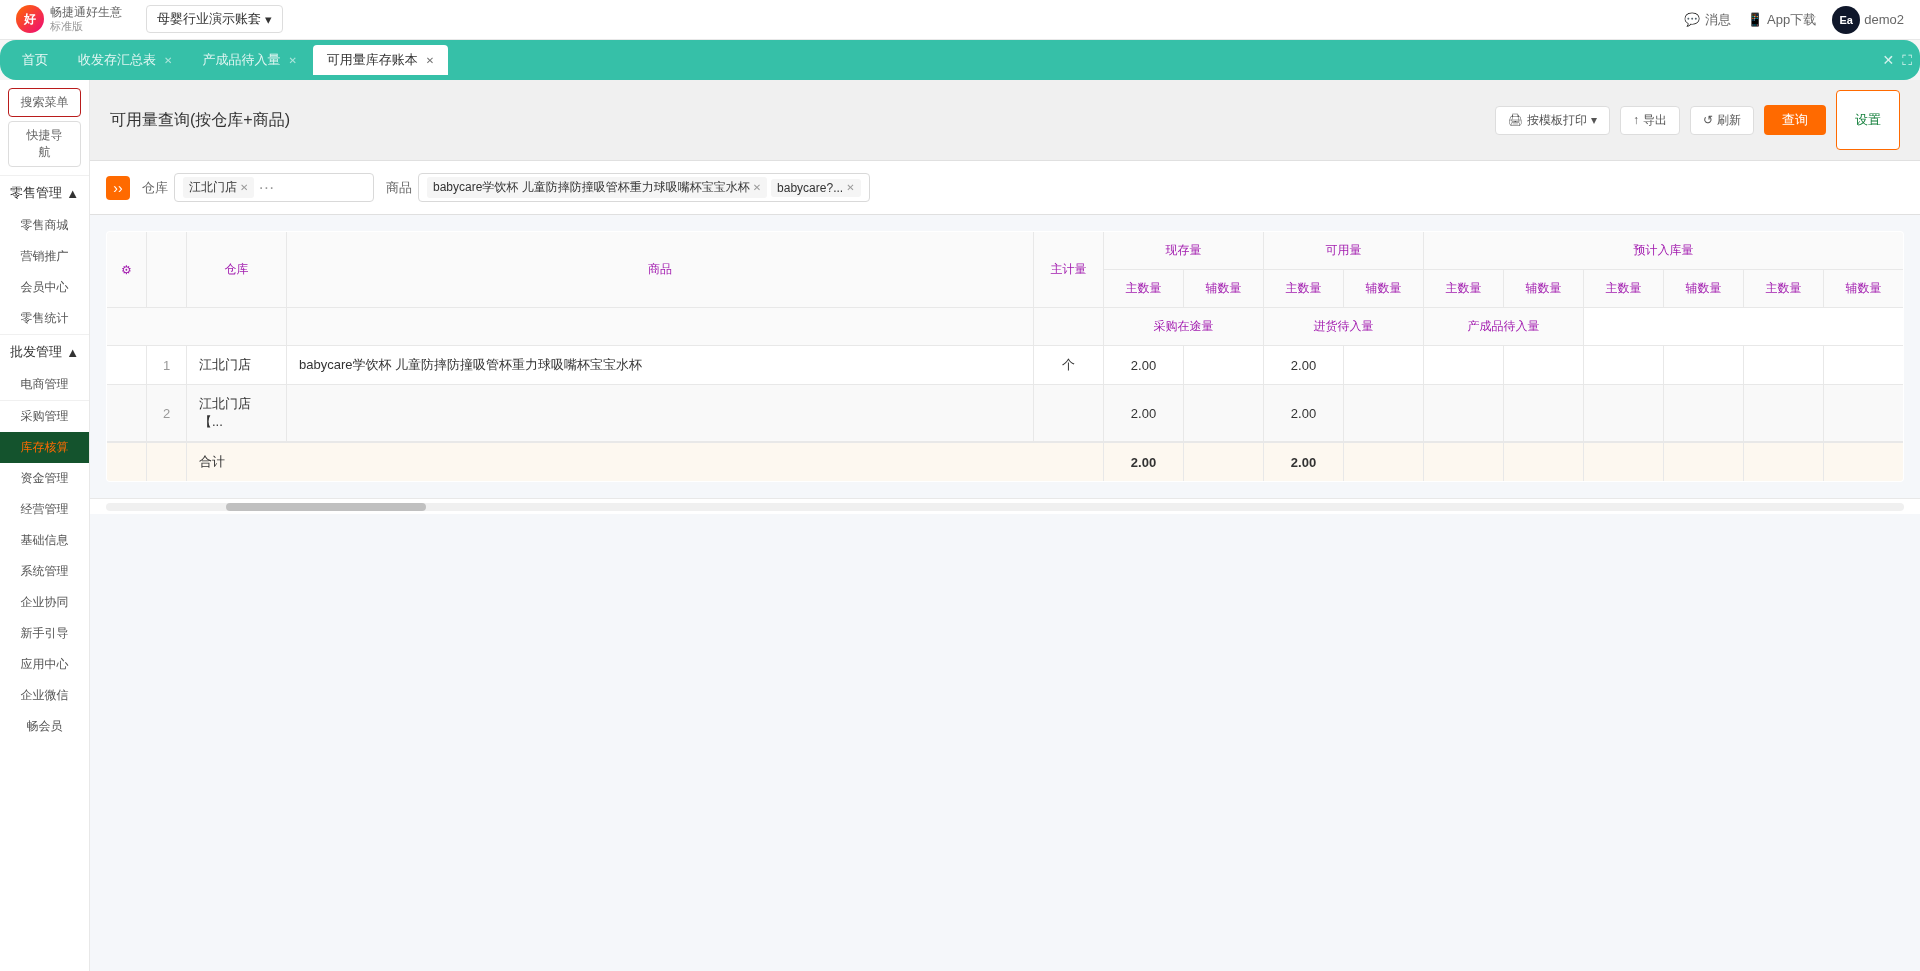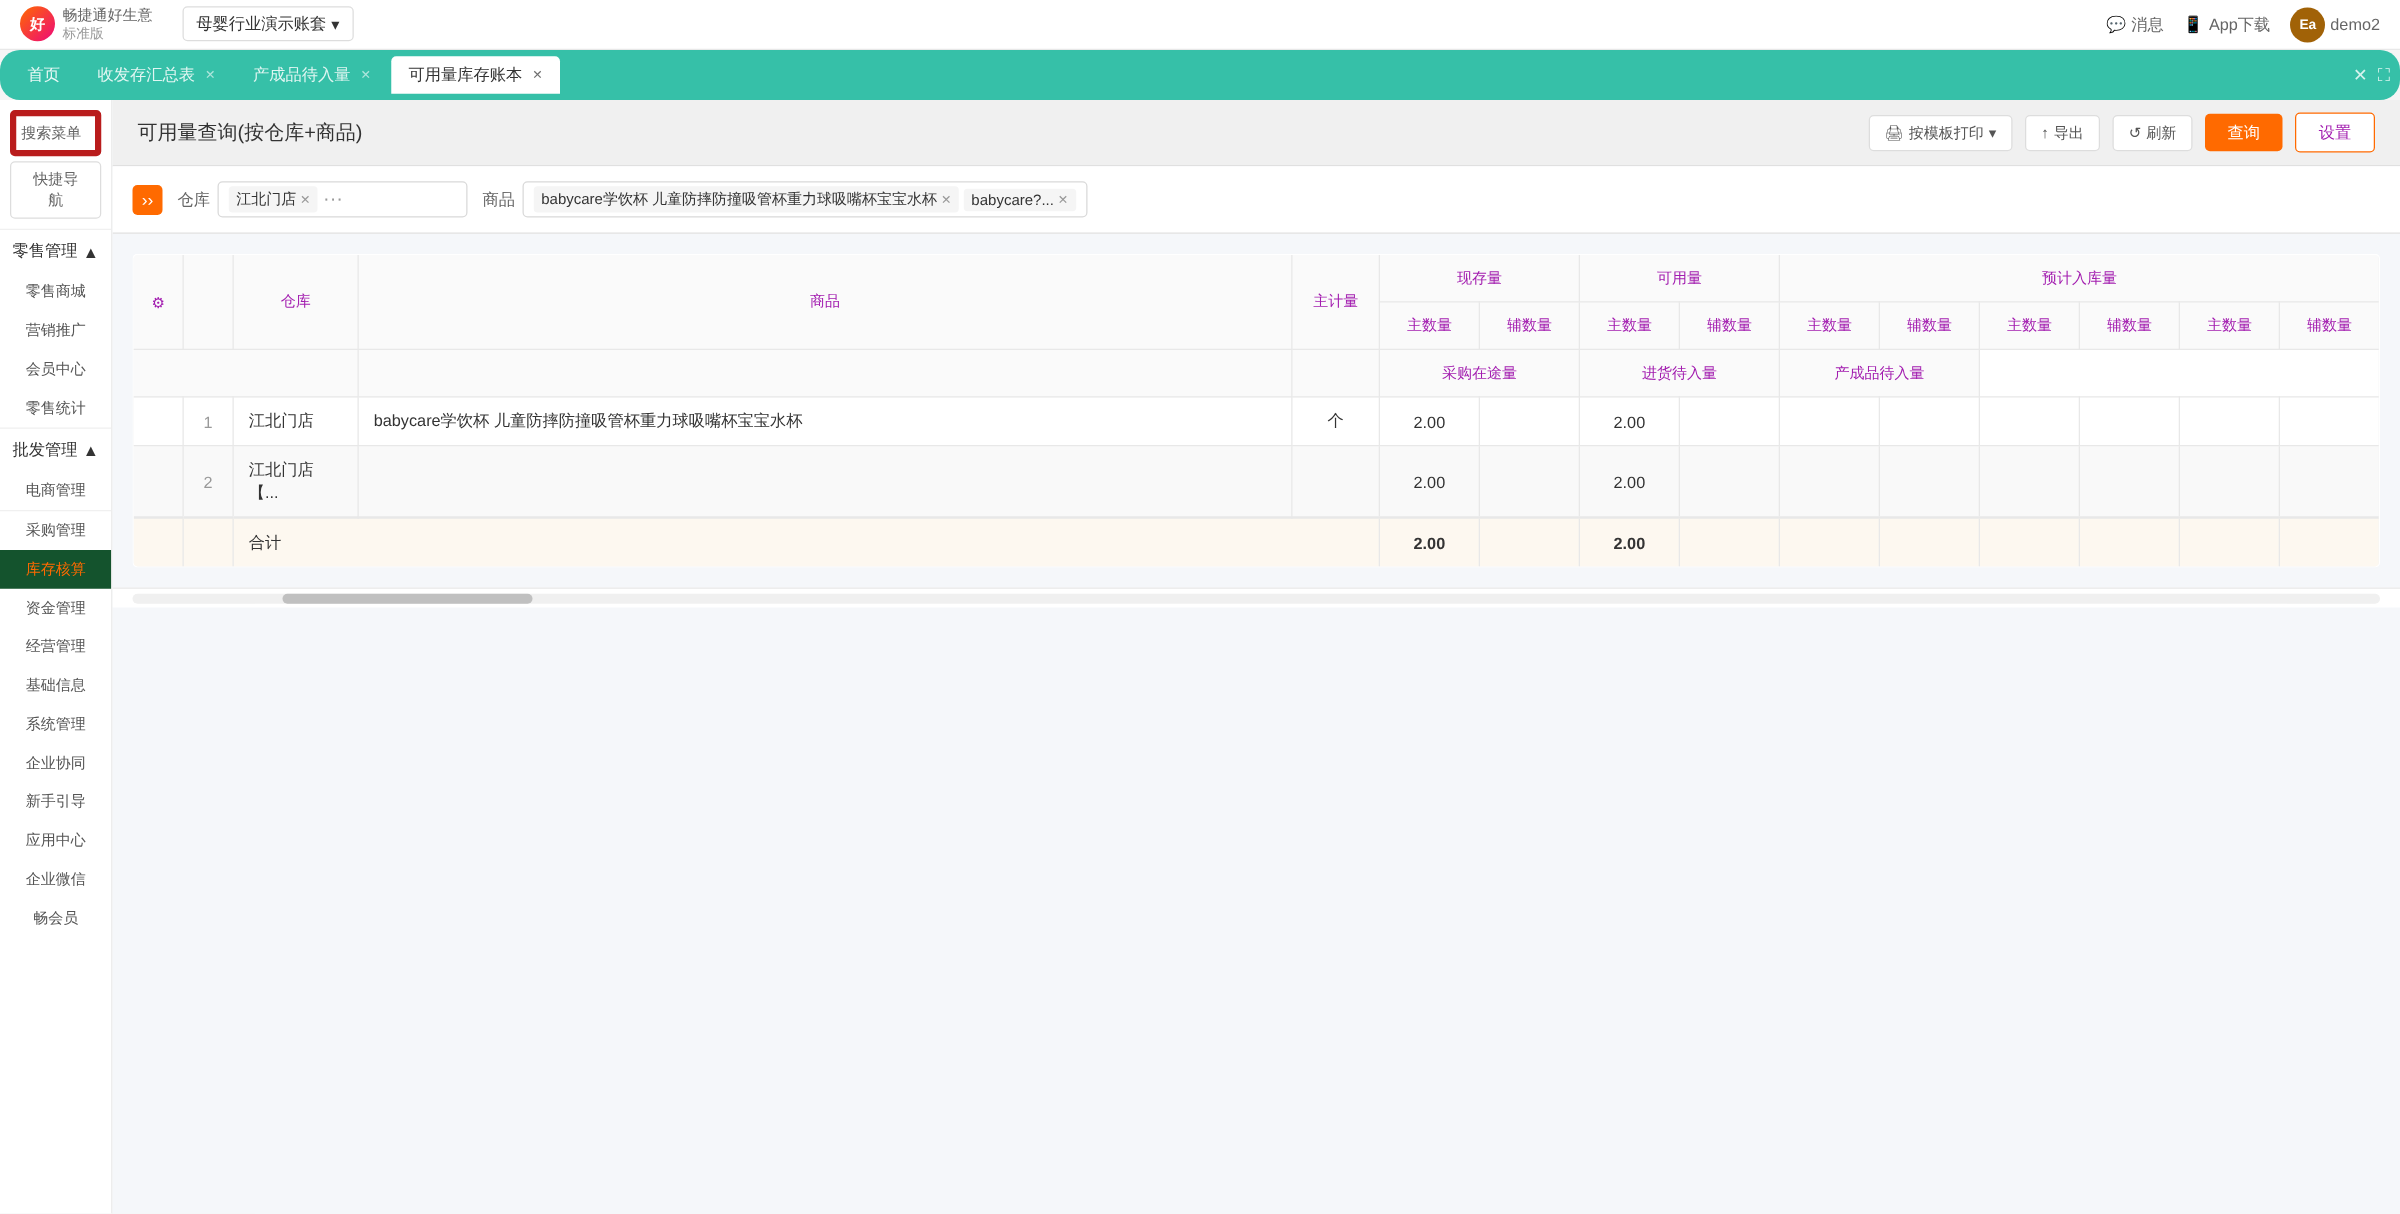--- a/index.html
+++ b/index.html
@@ -8,53 +8,53 @@
     
     .top-bar { background: #fff; height: 40px; display: flex; align-items: center; justify-content: space-between; padding: 0 16px; border-bottom: 1px solid #e8e8e8; flex-shrink: 0; }
     .top-bar-left { display: flex; align-items: center; gap: 8px; }
     .logo { display: flex; align-items: center; gap: 6px; }
     .logo-icon { width: 28px; height: 28px; background: linear-gradient(135deg, #ff6a00, #ee0979); border-radius: 50%; display: flex; align-items: center; justify-content: center; color: #fff; font-size: 12px; font-weight: bold; }
     .logo-text { font-size: 12px; color: #666; line-height: 1.2; }
     .logo-subtitle { font-size: 11px; color: #999; }
     .tenant-selector { display: flex; align-items: center; gap: 4px; padding: 4px 10px; border: 1px solid #ddd; border-radius: 4px; cursor: pointer; font-size: 13px; color: #333; margin-left: 16px; }
     .top-bar-right { display: flex; align-items: center; gap: 16px; }
     .top-right-item { display: flex; align-items: center; gap: 4px; font-size: 13px; color: #666; cursor: pointer; }
-    .avatar { width: 28px; height: 28px; border-radius: 50%; background: #a16207; display: flex; align-items: center; justify-content: center; font-size: 11px; color: #fff; font-weight: bold; }
+    .avatar { width: 28px; height: 28px; border-radius: 50%; background: #0f172a; display: flex; align-items: center; justify-content: center; font-size: 11px; color: #fff; font-weight: bold; }
 
     
     .nav-tabs { background: #36c0a8; height: 40px; display: flex; align-items: center; padding: 0 8px; gap: 2px; flex-shrink: 0; border-radius: 16px; }
     .nav-tab { display: flex; align-items: center; gap: 4px; padding: 6px 14px; border-radius: 4px 4px 0 0; font-size: 13px; cursor: pointer; color: rgba(255,255,255,0.85); }
     .nav-tab.active { background: #fff; color: #333; border-radius: 4px 4px 0 0; }
     .nav-tab .close-btn { font-size: 10px; color: inherit; margin-left: 4px; opacity: 0.7; }
     .nav-tab-home { padding: 6px 14px; color: rgba(255,255,255,0.9); font-size: 13px; cursor: pointer; }
     .nav-right { margin-left: auto; display: flex; align-items: center; gap: 8px; color: rgba(255,255,255,0.8); font-size: 16px; cursor: pointer; }
 
     
     .main-layout { display: flex; flex: 1; overflow: hidden; }
 
     
     .sidebar { width: 90px; background: #fff; border-right: 1px solid #e8e8e8; overflow-y: auto; flex-shrink: 0; }
     .sidebar-search { padding: 8px; border-bottom: 1px solid #f0f0f0; }
-    .sidebar-search-btn { width: 100%; padding: 5px 4px; background: #fff; border: 5px solid #b91c1c; border-radius: 4px; font-size: 12px; color: #666; cursor: pointer; text-align: left; }
+    .sidebar-search-btn { width: 100%; padding: 5px 4px; background: #fff; border: 1px solid #b91c1c; border-radius: 4px; font-size: 12px; color: #666; cursor: pointer; text-align: center; }
     .sidebar-nav-btn { width: 100%; padding: 5px 17px; background: #fff; border: 1px solid #ddd; border-radius: 4px; font-size: 12px; color: #666; cursor: pointer; text-align: center; margin-top: 4px; }
     .sidebar-group { border-bottom: 1px solid #f0f0f0; }
     .sidebar-group-header { display: flex; align-items: center; justify-content: space-between; padding: 8px 10px; font-size: 13px; color: #333; font-weight: 500; cursor: pointer; }
     .sidebar-item { padding: 7px 10px; font-size: 12px; color: #555; cursor: pointer; text-align: center; }
     .sidebar-item.active { background: #14532d; color: #ff6a00; font-weight: 500; }
 
     
     .content-area { flex: 1; overflow: auto; background: #f5f7fa; }
 
     
     .page-header { background: #f0f0f0; padding: 10px 20px; display: flex; align-items: center; justify-content: space-between; border-bottom: 1px solid #e0e0e0; }
     .page-title { font-size: 16px; font-weight: 500; color: #333; }
     .page-actions { display: flex; align-items: center; gap: 10px; }
     .btn-action { display: flex; align-items: center; gap: 4px; padding: 5px 12px; border: 1px solid #ddd; border-radius: 4px; background: #fff; font-size: 12px; color: #555; cursor: pointer; }
     .btn-primary { background: #ff6a00; color: #fff; border: none; padding: 6px 18px; border-radius: 4px; font-size: 13px; cursor: pointer; }
-    .btn-setting { background: #fff; color: #a21caf; border: 1px solid #ff6a00; padding: 6px 18px; border-radius: 4px; font-size: 13px; cursor: pointer; }
+    .btn-setting { background: #fff; color: #15803d; border: 1px solid #ff6a00; padding: 20px 18px; border-radius: 4px; font-size: 13px; cursor: pointer; }
 
     
     .filter-area { background: #fff; padding: 12px 16px; border-bottom: 1px solid #e0e0e0; display: flex; align-items: center; gap: 12px; }
     .filter-expand { width: 24px; height: 24px; background: #ff6a00; border-radius: 4px; display: flex; align-items: center; justify-content: center; color: #fff; font-size: 14px; cursor: pointer; flex-shrink: 0; }
     .filter-item { display: flex; align-items: center; gap: 6px; }
     .filter-label { font-size: 13px; color: #666; white-space: nowrap; }
     .filter-tags { display: flex; align-items: center; gap: 4px; flex-wrap: wrap; border: 1px solid #d9d9d9; border-radius: 4px; padding: 3px 8px; min-width: 200px; }
     .filter-tag { display: flex; align-items: center; gap: 3px; background: #f5f5f5; border-radius: 3px; padding: 2px 6px; font-size: 12px; color: #333; }
     .filter-tag-close { color: #999; cursor: pointer; font-size: 10px; }
     .filter-dots { color: #999; font-size: 16px; cursor: pointer; }

